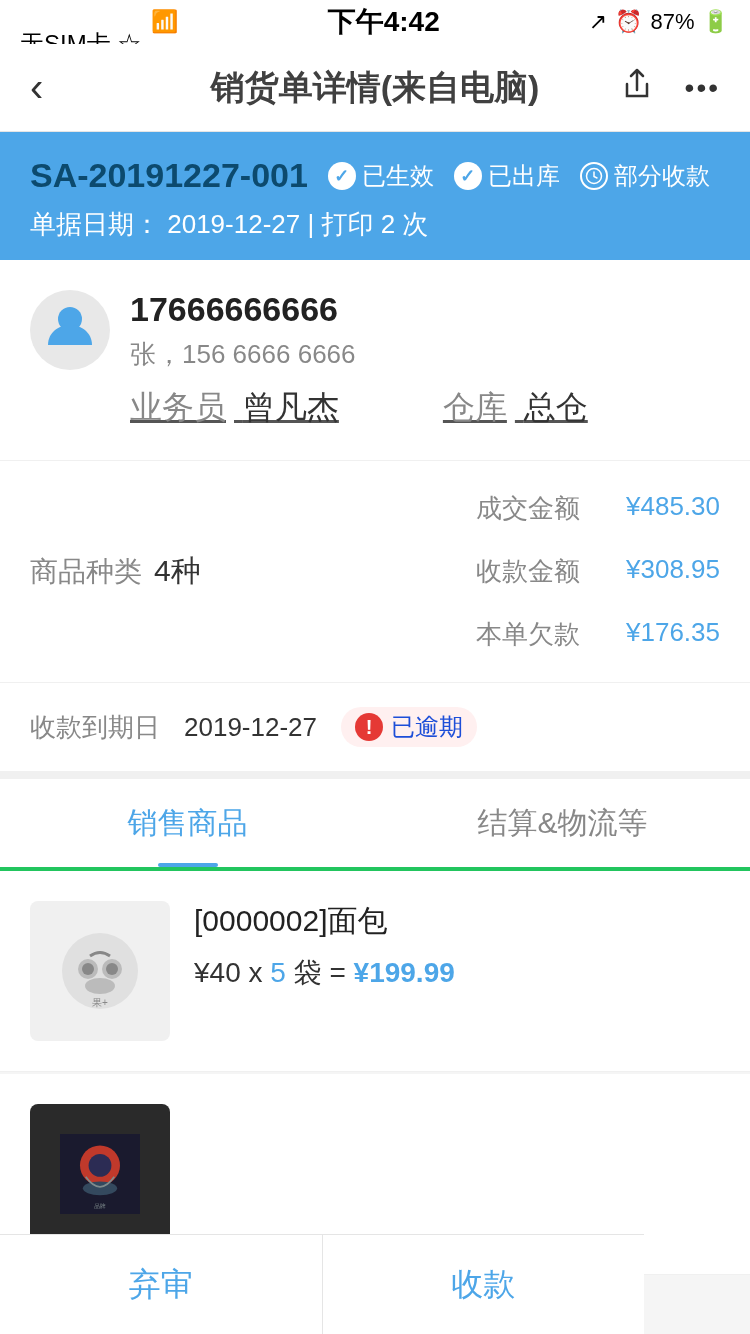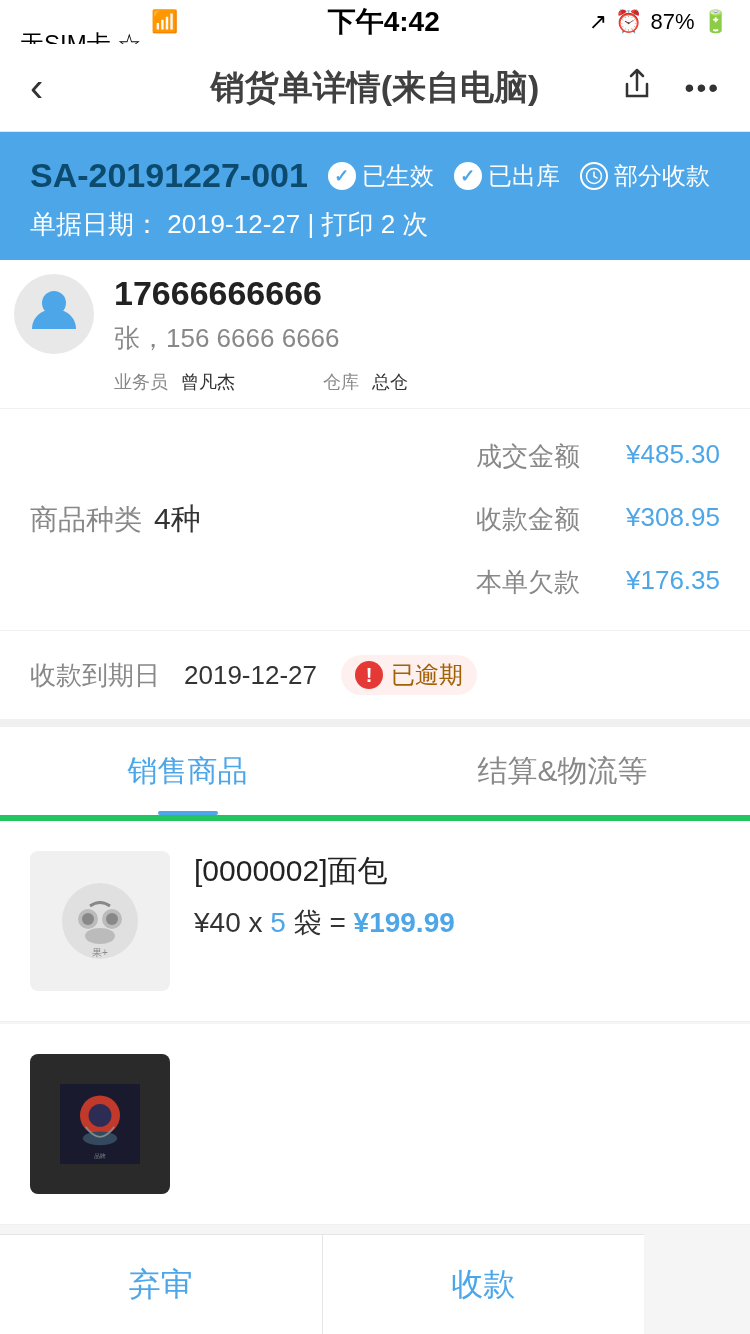--- a/index.html
+++ b/index.html
@@ -110,21 +110,21 @@
       font-size: 16px;
     }
     .header-row2 {
       font-size: 26px;
       color: #fff;
     }
 
     
     .customer-section {
       background: #fff;
-      padding: 14px;
+      padding: 30px;
       display: flex;
       align-items: flex-start;
       gap: 20px;
       border-bottom: 1px solid #f0f0f0;
     }
     .avatar {
       width: 80px;
       height: 80px;
       border-radius: 50%;
       background: #e8e8e8;
@@ -144,23 +144,24 @@
       color: #222;
       margin-bottom: 8px;
     }
     .customer-sub {
       font-size: 26px;
       color: #888;
       margin-bottom: 14px;
     }
     .customer-meta {
       display: flex;
-      gap: 24px;
-      font-size: 18px;
+      gap: 40px;
+      font-size: 32px;
       color: #555;
+      text-decoration: underline;
     }
     .meta-label { color: #888; margin-right: 8px; }
     .meta-value { color: #333; }
 
     
     .stats-section {
       background: #fff;
       padding: 30px;
       display: flex;
       border-bottom: 1px solid #f0f0f0;
@@ -215,27 +216,27 @@
       height: 28px;
       background: #e53935;
       border-radius: 50%;
       display: flex;
       align-items: center;
       justify-content: center;
       color: #fff;
       font-size: 20px;
       font-weight: bold;
     }
-    .overdue-text { color: #a16207; font-size: 24px; font-family: Liberation Serif, serif; }
+    .overdue-text { color: #1d4ed8; font-size: 24px; font-family: Liberation Serif, serif; }
 
     
     .tabs-section {
       background: #fff;
       display: flex;
-      border-bottom: 6px solid #22c55e;
+      border-bottom: 4px solid #22c55e;
     }
     .tab {
       flex: 1;
       height: 88px;
       display: flex;
       align-items: center;
       justify-content: center;
       font-size: 30px;
       cursor: pointer;
       position: relative;

